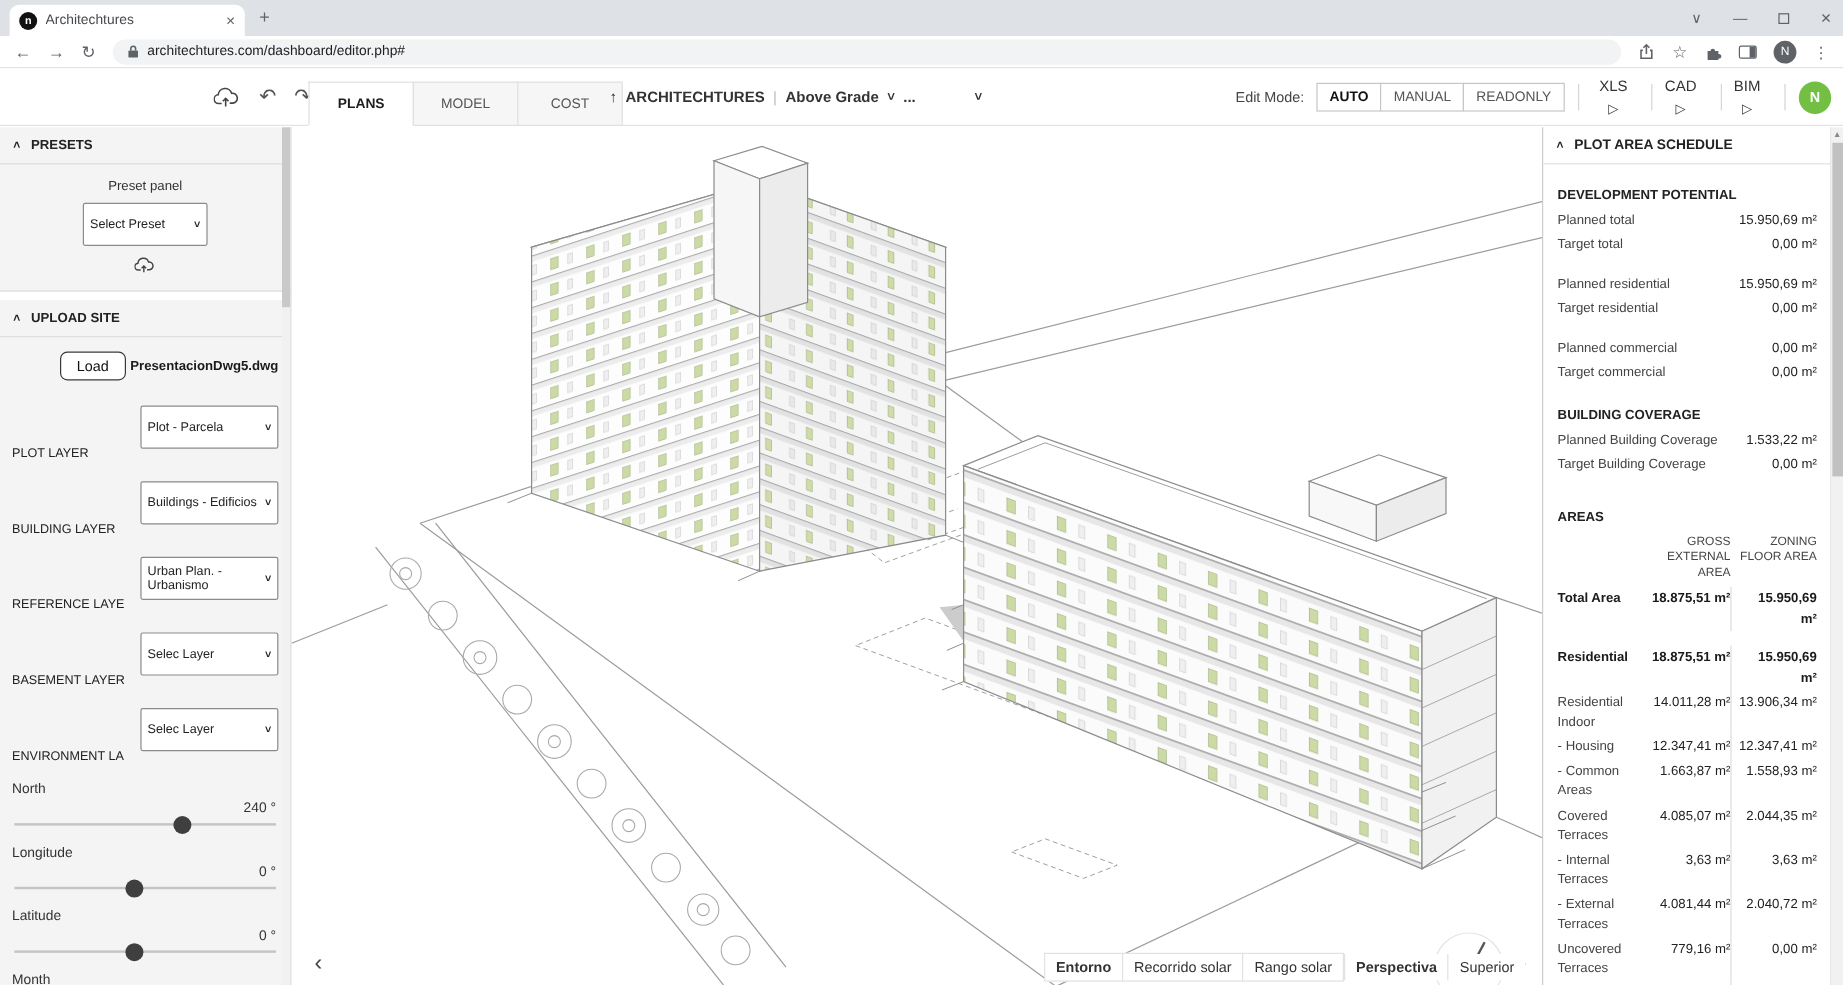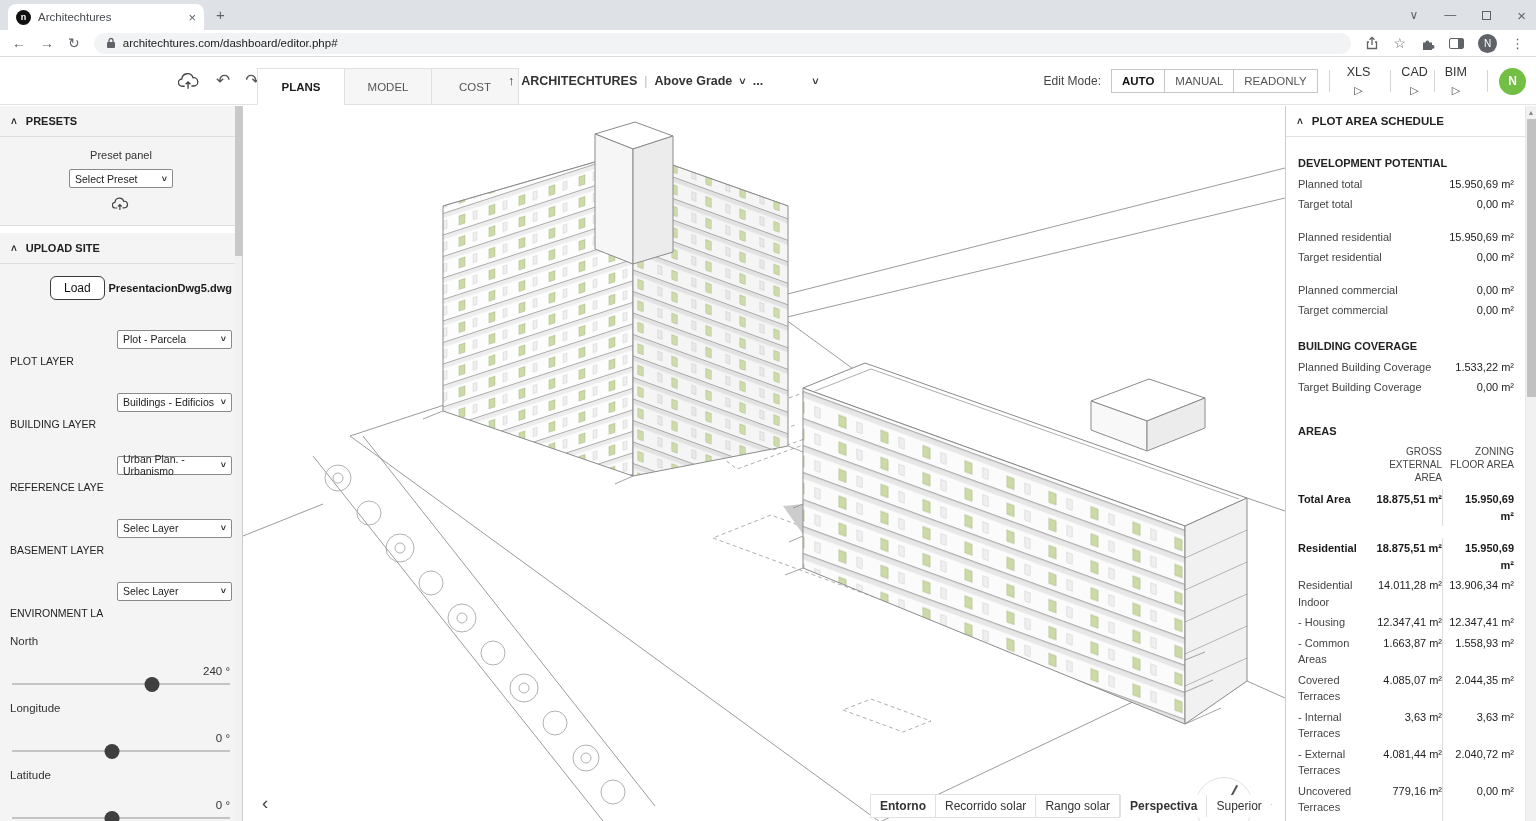--- a/index.html
+++ b/index.html
@@ -59,34 +59,34 @@
 
   
   .sidebar { width:243px; border-right:1px solid #ccc; background:#fff; position:relative; flex:none; overflow:hidden; }
   .panel { background:#f4f4f4; border-bottom:1px solid #ddd; margin-bottom:7px; }
   .panel-h { display:flex; align-items:center; gap:9px; padding:9px 11px; font-size:11px; font-weight:bold;
              color:#222; border-bottom:1px solid #ddd; }
   .panel-h .col { font-size:10px; }
   .p-body { padding:12px 10px 14px 10px; }
   .preset-row { display:flex; align-items:center; gap:8px;flex-direction:column; }
   .preset-row .lab { flex:1; font-size:11px; color:#333; }
-  .sel { background:#fff; border:1px solid #8a8a8a; border-radius:2px; height:19px; display:flex; align-items:center;
+  .sel { background:#fff; border:1px solid #8a8a8a; border-radius:2px; height:36px; display:flex; align-items:center;
          justify-content:space-between; gap:4px; padding:0 5px; font-size:10.5px; color:#222; cursor:pointer; }
   .sel .caret { font-weight:bold; font-size:9px; }
   .preset-sel { width:104px; }
   .loadrow { display:flex; align-items:center; justify-content:space-between; margin-bottom:11px;padding-left:40px; }
   .loadbtn { border:1.5px solid #3a3a3a; border-radius:6px; background:#fff; padding:4px 13px; font-size:12px; color:#111; cursor:pointer; }
   .filename { font-size:11px; font-weight:bold; color:#1a1a1a; }
   .layer-row { display:flex; align-items:center; margin-top:7px; }
   .l-label { width:107px; font-size:10.5px; color:#222; flex:none;margin-top:44px; }
   .layer-row .sel { flex:1; }
   .sliders { margin-top:16px; }
   .slider { margin-bottom:17px; }
   .s-label { font-size:11.5px; color:#333; }
-  .s-value { text-align:right; font-size:11.5px; color:#333; margin:18px 2px 6px 0; }
+  .s-value { text-align:right; font-size:11.5px; color:#333; margin:4px 2px 6px 0; }
   .s-track { position:relative; height:2px; background:#c4c4c4; margin:0 2px; cursor:pointer; }
   .s-thumb { position:absolute; top:-6.5px; width:15px; height:15px; border-radius:50%; background:#3f3f3f; transform:translateX(-50%); }
   .sb-scroll { position:absolute; right:0; top:0; bottom:0; width:7px; background:#f1f1f1; }
   .sb-thumb { position:absolute; top:0; width:7px; height:150px; background:#c9c9c9; }
 
   
   .viewport { flex:1; position:relative; background:#fff; overflow:hidden; }
   .scene { position:absolute; inset:0; width:100%; height:100%; }
   .viewbar { position:absolute; bottom:3px; left:628px; display:flex; align-items:center; }
   .vbtn { padding:4px 9px; font-size:12px; color:#333; background:#fff; border:1px solid #e2e2e2; margin-left:-1px; cursor:pointer; }
@@ -209,21 +209,21 @@
       <div style="display:flex;align-items:center;gap:4px">
 
           <div style="display:flex;align-items:center;gap:14px">
             <div class="export">
               <span>XLS</span>
               <span class="play">▷</span>
             </div>
             <div class="vdiv"></div>
           </div>
 
-          <div style="display:flex;align-items:center;">
+          <div style="display:flex;align-items:center;gap:14px">
             <div class="export">
               <span>CAD</span>
               <span class="play">▷</span>
             </div>
             <div class="vdiv"></div>
           </div>
 
           <div style="display:flex;align-items:center;gap:14px">
             <div class="export">
               <span>BIM</span>

